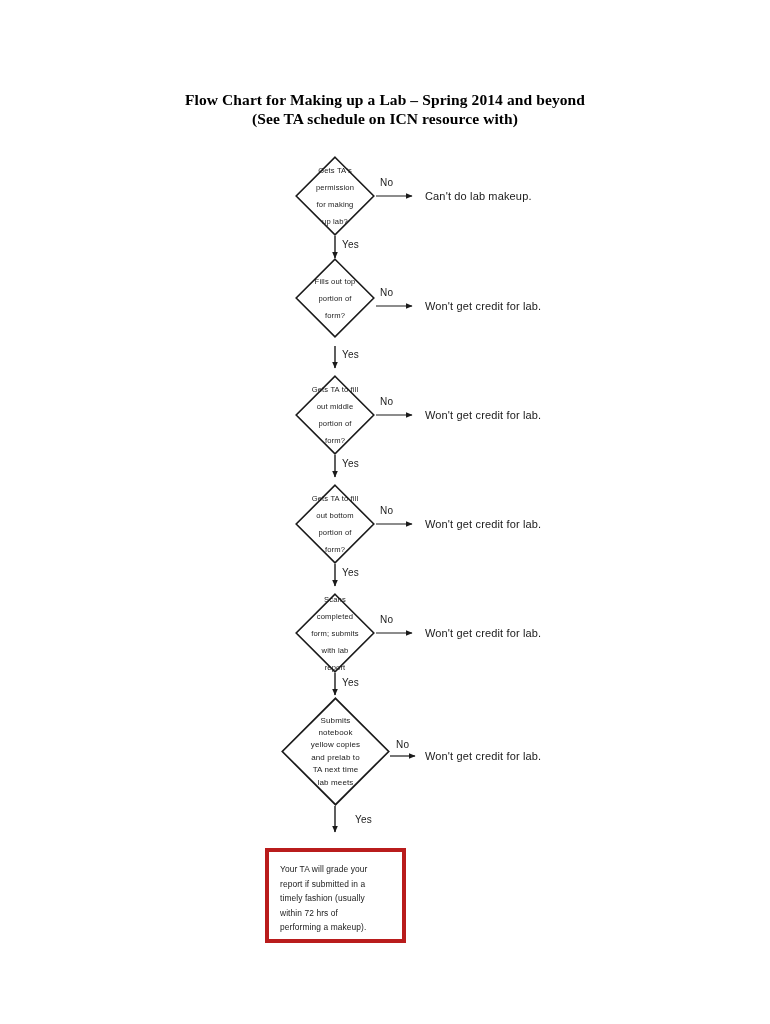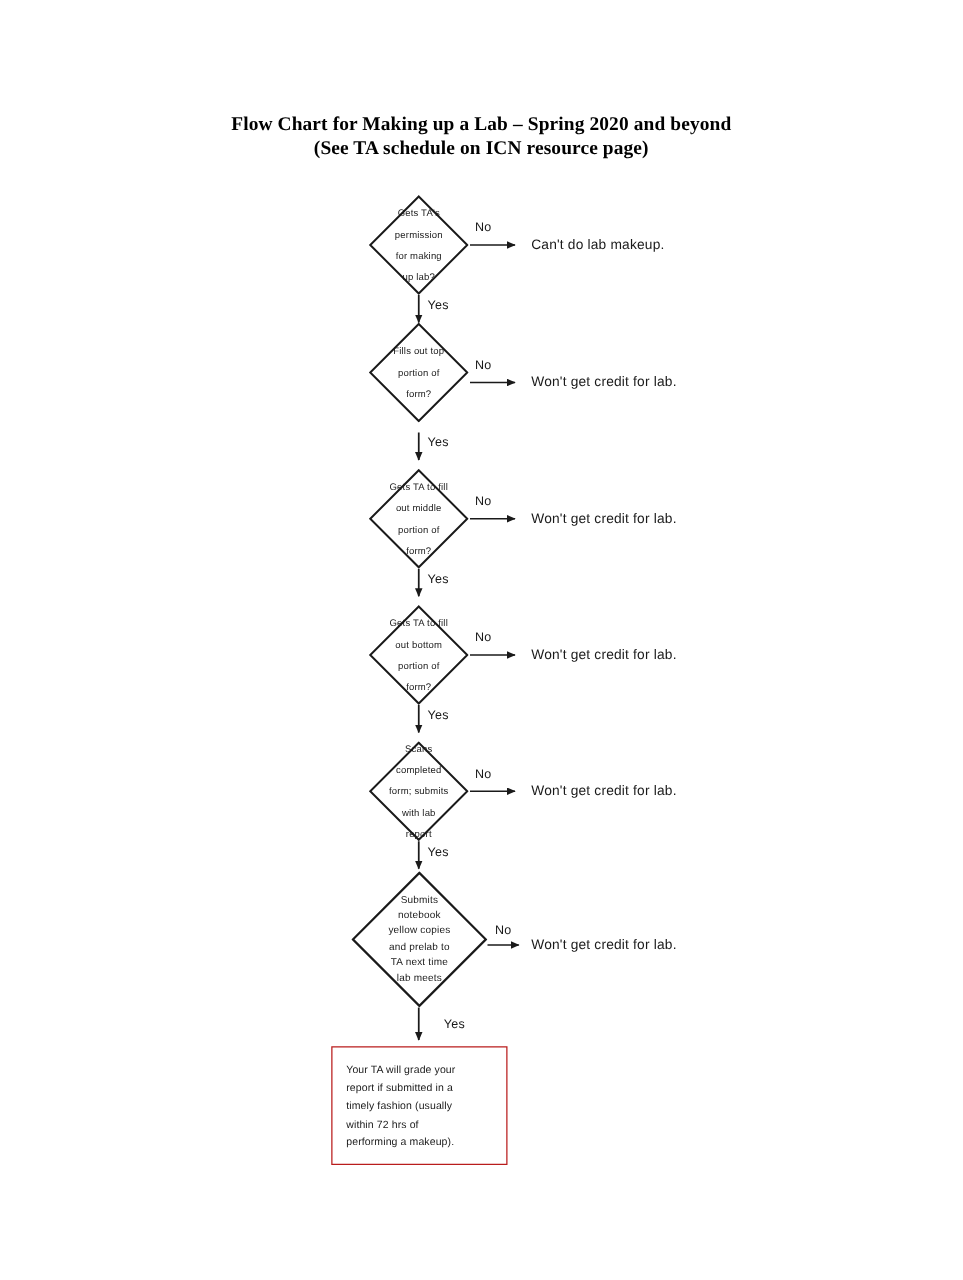--- a/index.html
+++ b/index.html
@@ -71,22 +71,23 @@
   .node-diamond.big .dia-text {
     width: 110px;
     font-size: 8px;
     line-height: 12.4px;
   }
 
   
   .node-box {
     position: absolute;
     box-sizing: border-box;
-    border: 1px solid #b91c1c;
+    border: 4px solid #b91c1c;
     background: #ffffff;
+    margin-top: 11px;
   }
   .node-box .box-text {
     position: absolute;
     left: 11px;
     top: 10px;
     width: 118px;
     font-family: "Liberation Sans", sans-serif;
     font-size: 8.4px;
     line-height: 14.6px;
     color: #1a1a1a;
@@ -113,22 +114,22 @@
     line-height: 11px;
     color: #1a1a1a;
     letter-spacing: 0.15px;
     white-space: nowrap;
   }
 </style>
 </head>
 <body>
 
 <div class="title-block">
-  <span class="title-line">Flow Chart for Making up a Lab – Spring 2020 and beyond</span>
-  <span class="title-line">(See TA schedule on ICN resource page)</span>
+  <span class="title-line">Flow Chart for Making up a Lab – Spring 2014 and beyond</span>
+  <span class="title-line">(See TA schedule on ICN resource with)</span>
 </div>
 
 <svg id="flow-canvas" viewBox="0 0 770 1024" xmlns="http://www.w3.org/2000/svg">
   <defs>
     <marker id="arrowhead" markerWidth="7" markerHeight="6" refX="6.4" refY="3" orient="auto" markerUnits="userSpaceOnUse">
       <path d="M0,0 L7,3 L0,6 z" fill="#1a1a1a"></path>
     </marker>
   </defs>
 
   <g stroke="#1a1a1a" stroke-width="1.4" fill="none">

